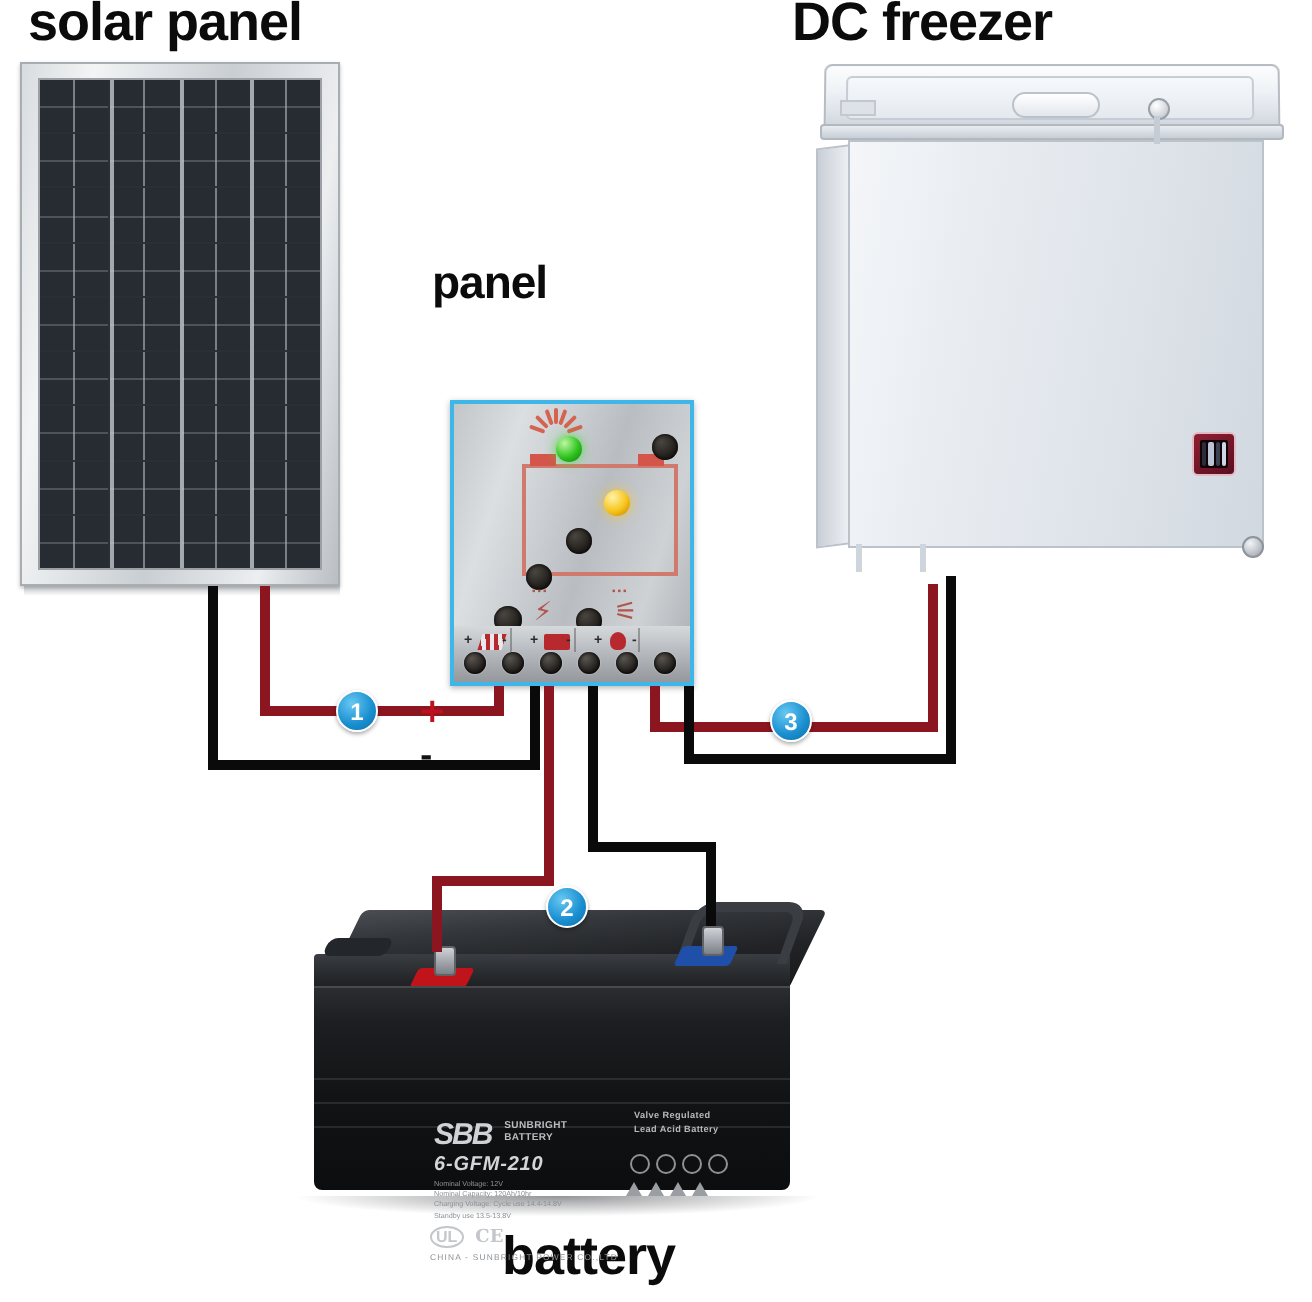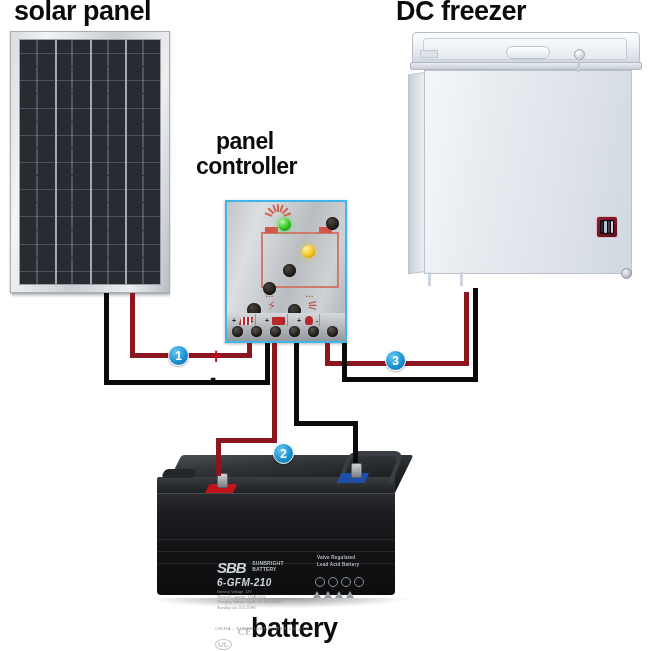--- a/index.html
+++ b/index.html
@@ -162,21 +162,20 @@
 </head>
 <body>
 
 <div class="stage">
 
   <div class="label" style="left:14px;top:-2px;font-size:27px;">solar panel</div>
 
   <div class="label" style="left:396px;top:-2px;font-size:27px;">DC freezer</div>
 
   <div class="label" style="left:216px;top:130px;font-size:23px;">panel</div>
-  <div class="label" style="left:196px;top:155px;font-size:23px;">controller</div>
 
   <div class="label" style="left:251px;top:615px;font-size:27px;">battery</div>
 
   <div class="panel-frame">
     <div class="panel-glass">
       <div class="cell"></div>
       <div class="cell"></div>
       <div class="cell"></div>
       <div class="cell"></div>
       <div class="cell"></div>
@@ -351,21 +350,21 @@
           <span></span>
       </div>
       <div class="bat-warn">
         <i></i>
           <i></i>
         <i></i>
           <i></i>
       </div>
 
       <div class="bat-cert">
-        <span style="font-size:8px;border:.8px solid #c3c6ca;border-radius:50%;padding:0 2px;margin-top:26px;">UL</span>
+        <span style="font-size:8px;border:.8px solid #c3c6ca;border-radius:50%;padding:0 2px;">UL</span>
         <span style="font-size:9px;font-family:'DejaVu Serif',serif;">CE</span>
       </div>
       <div class="bat-foot">CHINA - SUNBRIGHT POWER CO.,LTD</div>
     </div>
   </div>
 
   <div class="wire w-black" style="left:104px;top:293px;width:5px;height:92px;"></div>
   <div class="wire w-black" style="left:104px;top:380px;width:166px;height:5px;"></div>
   <div class="wire w-black" style="left:265px;top:343px;width:5px;height:42px;"></div>
 

